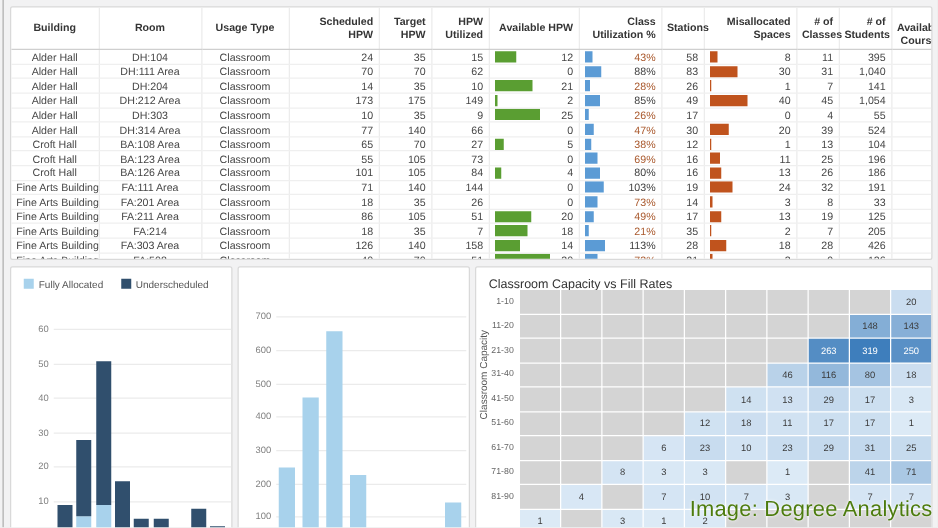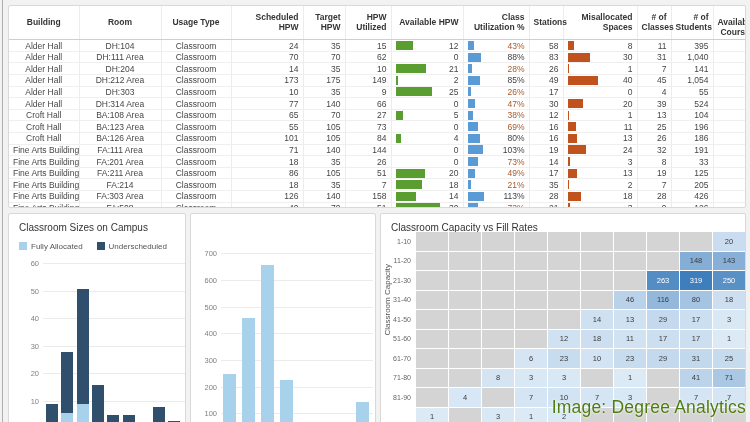--- a/index.html
+++ b/index.html
@@ -595,21 +595,20 @@
             </td>
             <td class="ar">9</td>
             <td class="ar">126</td>
             <td class="ar">9</td>
           </tr>
         </tbody>
     </table>
   </div>
 
   <div class="panel" id="p-sizes">
-    <div class="ptitle">Classroom Sizes on Campus</div>
     <div class="legend">
       <span><span class="sw" id="sw0" style="background: rgb(168, 210, 236);"></span><span>Fully Allocated</span></span>
       <span><span class="sw" id="sw1" style="background: rgb(48, 79, 109);"></span><span>Underscheduled</span></span>
     </div>
     <div class="plot" id="plot-sizes" style="left:34px; top:46px; width:150px; height:167px;">
         <div class="gridline" style="bottom: 25.5px;">
           <span class="tick">10</span>
         </div>
         <div class="gridline" style="bottom: 53px;">
           <span class="tick">20</span>

